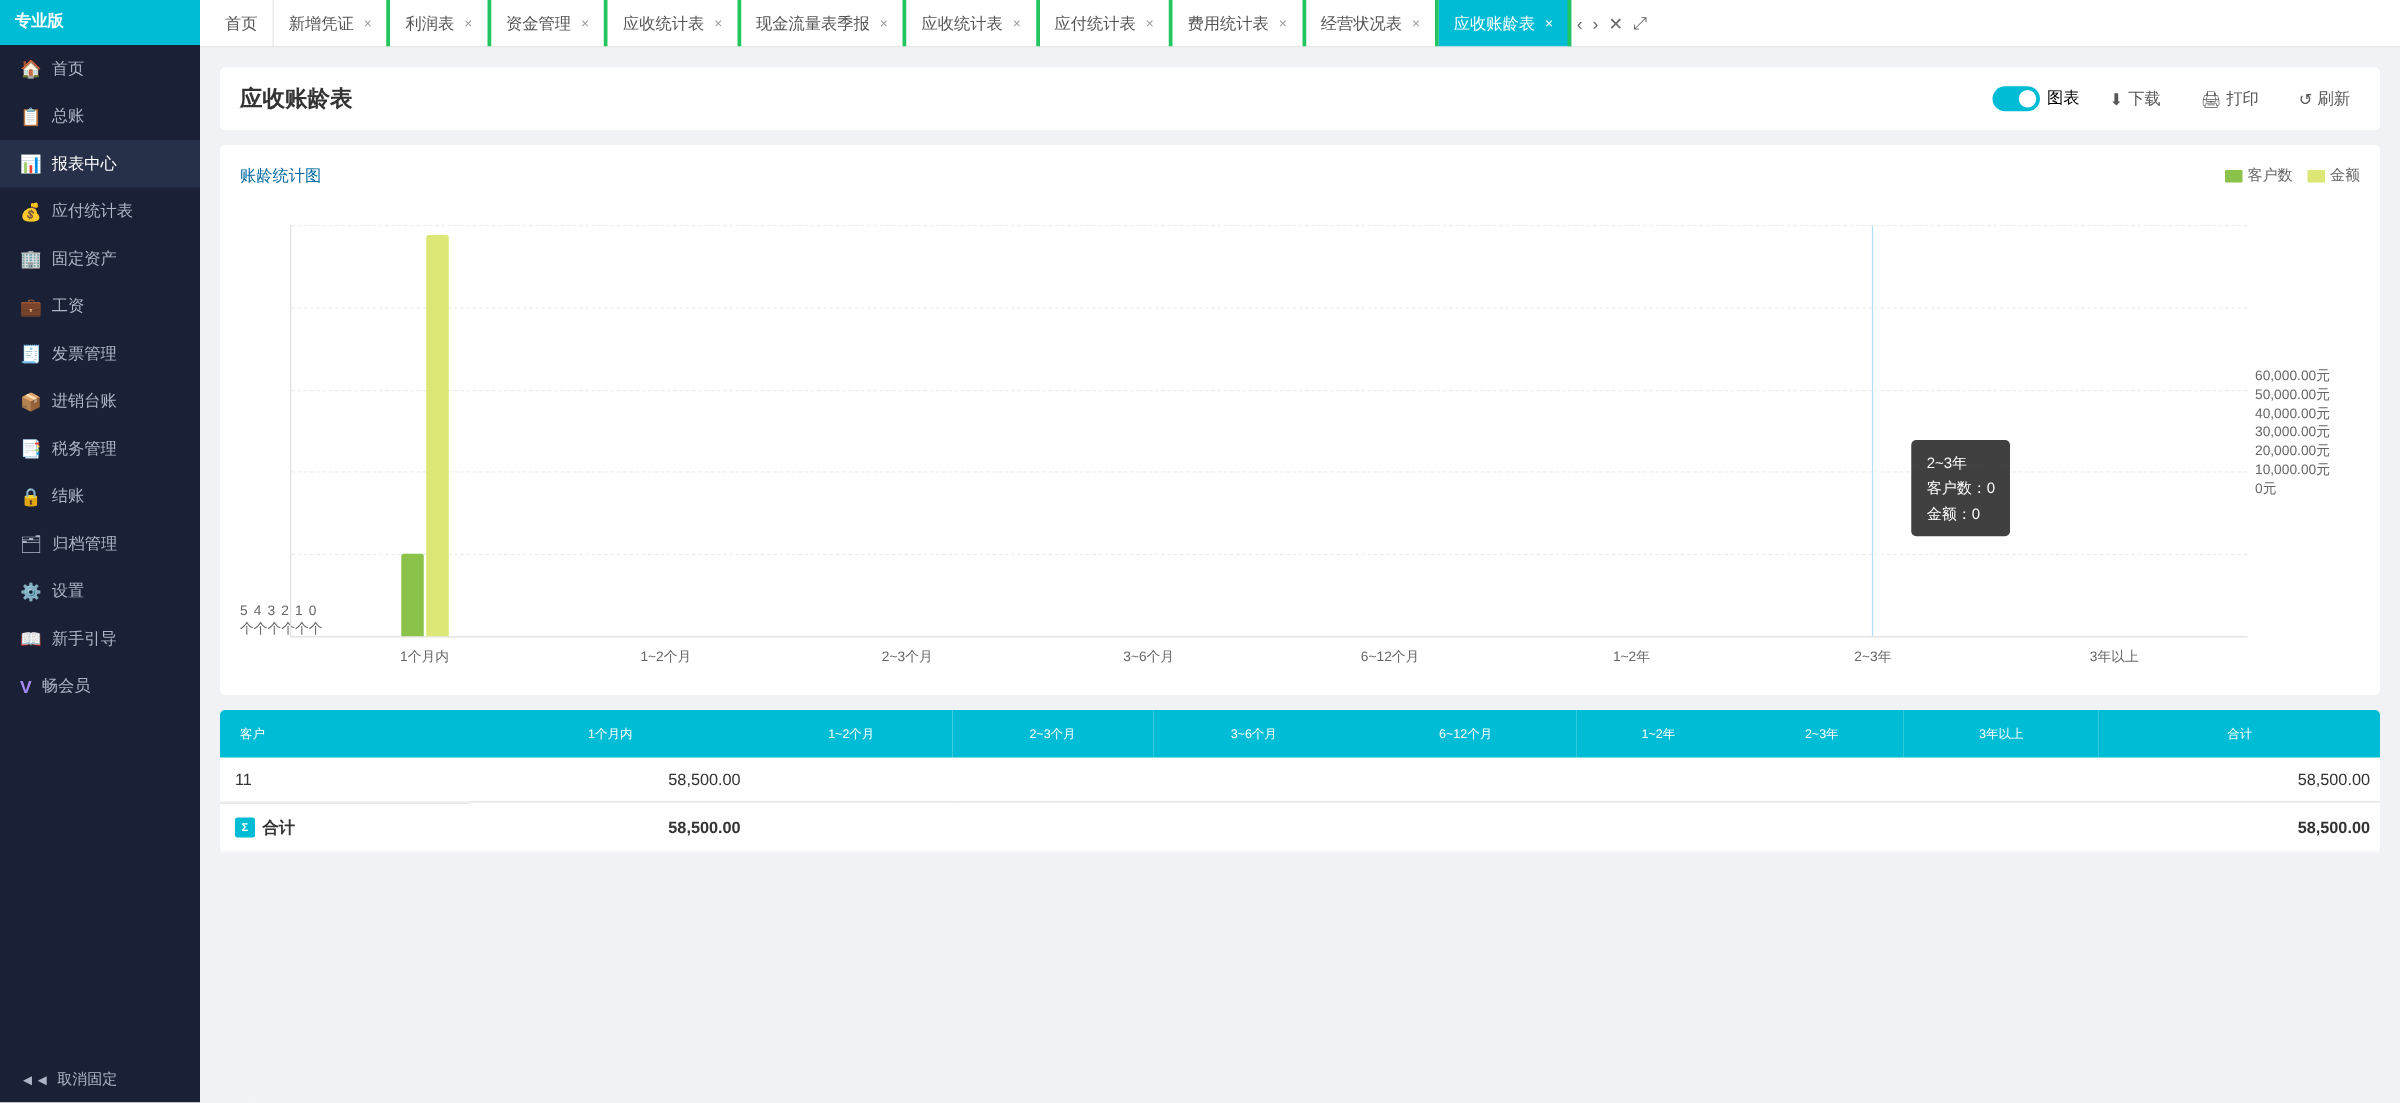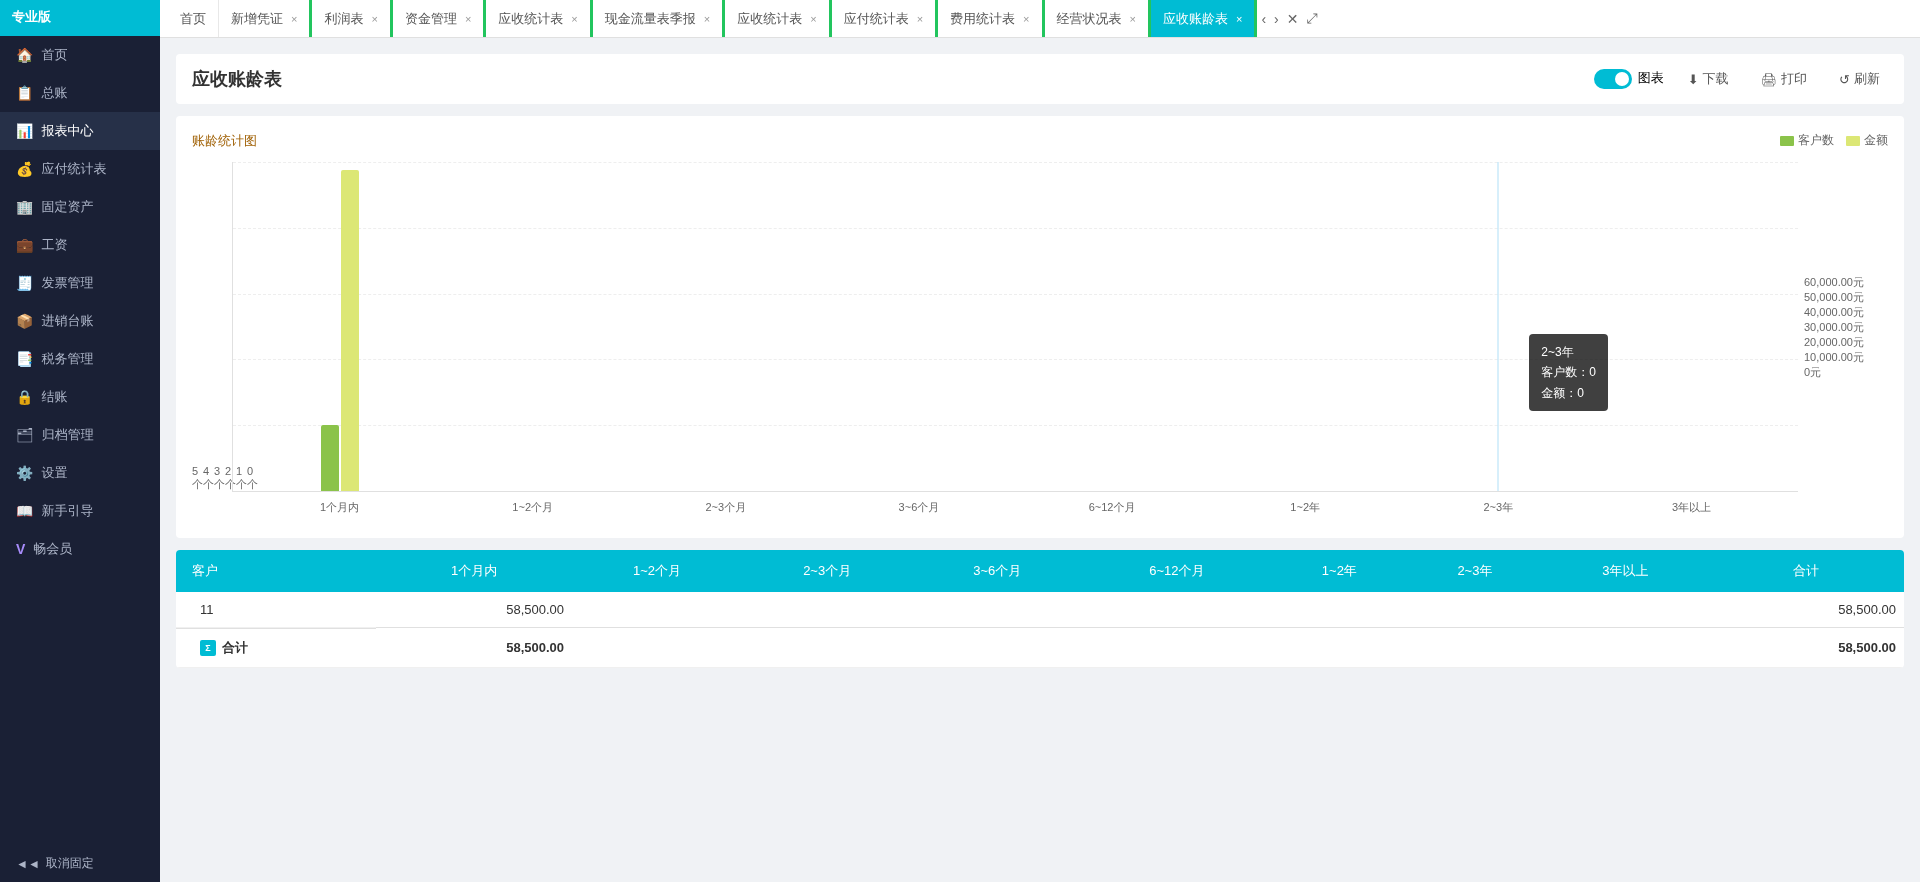--- a/index.html
+++ b/index.html
@@ -164,22 +164,22 @@
     
     .chart-section {
       background: white;
       padding: 16px;
       border-radius: 4px;
       margin-bottom: 12px;
       position: relative;
     }
     .chart-title {
       font-size: 13px;
-      color: #a16207;
-      margin-bottom: 2px;
+      color: #0369a1;
+      margin-bottom: 20px;
     }
     .chart-legend {
       position: absolute;
       top: 16px;
       right: 16px;
       display: flex;
       align-items: center;
       gap: 12px;
       font-size: 12px;
       color: #666;
@@ -321,33 +321,33 @@
       width: 100%;
       border-collapse: collapse;
     }
     .data-table thead tr {
       background: #00bcd4;
       color: white;
     }
     .data-table th {
       padding: 12px 8px;
       font-weight: normal;
-      font-size: 13px;
+      font-size: 10px;
       text-align: center;
     }
     .data-table tbody tr {
       border-bottom: 1px solid #f0f0f0;
     }
     .data-table td {
       padding: 10px 8px;
       font-size: 13px;
       text-align: right;
       color: #333;
     }
-    .data-table td:first-child { text-align: left; padding-left: 24px; }
+    .data-table td:first-child { text-align: left; padding-left: 12px; }
     .total-row td {
       font-weight: bold;
       border-top: 1px solid #e0e0e0;
     }
     .total-row td:first-child {
       display: flex;
       align-items: center;
       gap: 6px;
       color: #333;
     }

